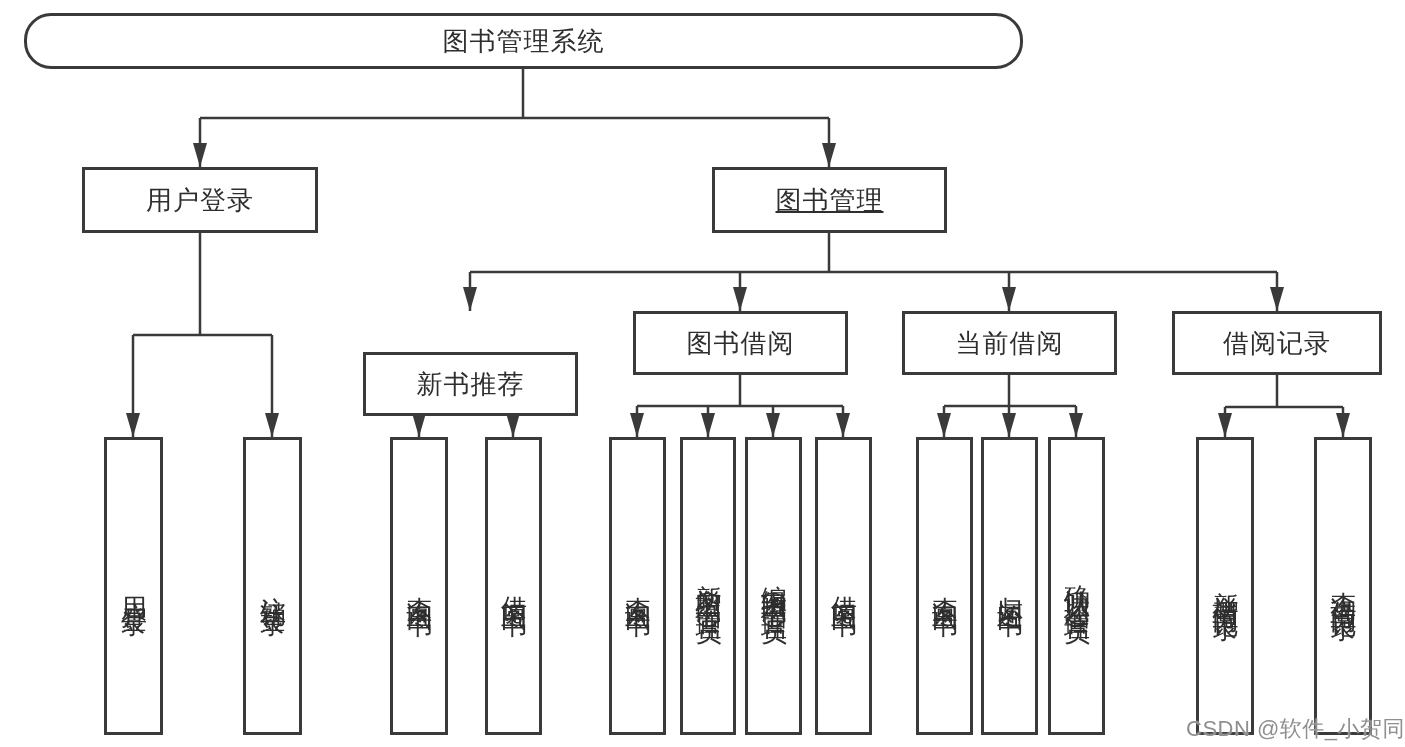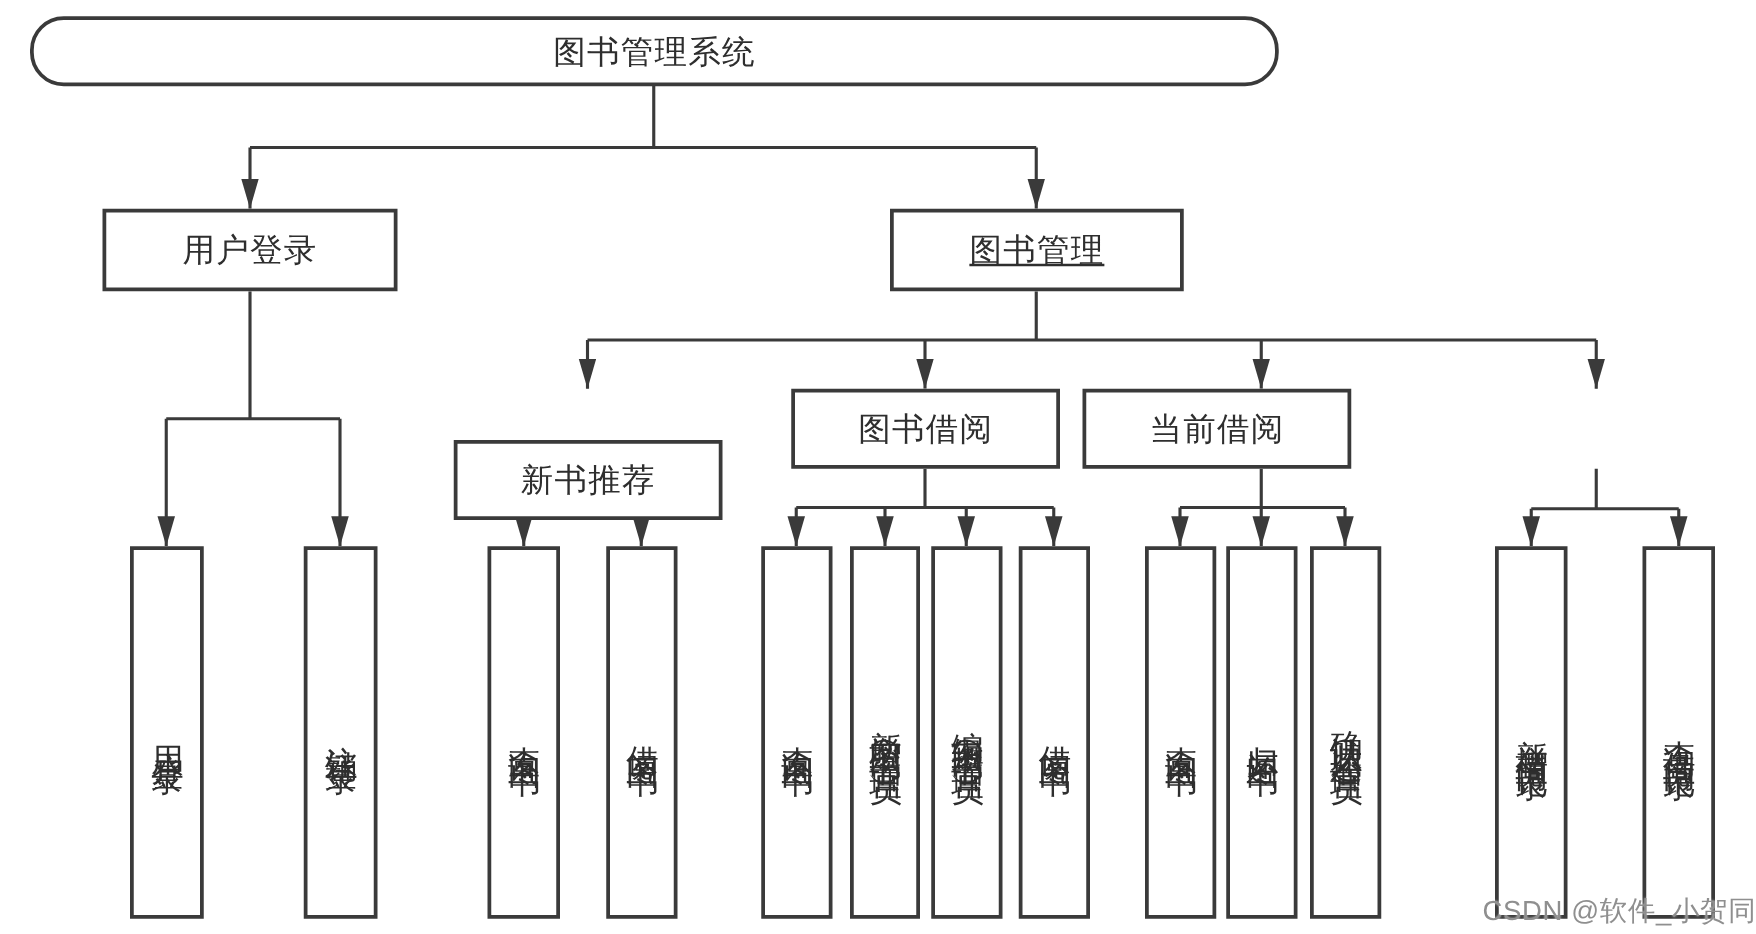--- a/index.html
+++ b/index.html
@@ -103,22 +103,25 @@
   <div class="box" style="left:712px;top:167px;width:235px;height:66px;text-decoration:underline;">
     <span class="hlabel">图书管理</span>
   </div>
 
   <div class="box" style="left:363px;top:311px;width:215px;height:64px;margin-top:41px;">
     <span class="hlabel">新书推荐</span>
   </div>
   <div class="box" style="left:633px;top:311px;width:215px;height:64px;">
     <span class="hlabel">图书借阅</span>
   </div>
-  <div class="box" style="left:866px;top:311px;width:215px;height:64px;">
+  <div class="box" style="left:902px;top:311px;width:215px;height:64px;">
     <span class="hlabel">当前借阅</span>
+  </div>
+  <div class="box" style="left:1172px;top:311px;width:210px;height:64px;">
+    <span class="hlabel">借阅记录</span>
   </div>
 
   <div class="box" style="left:104px;top:437px;width:59px;height:298px;">
     <span class="vtext">用户登录</span>
   </div>
   <div class="box" style="left:243px;top:437px;width:59px;height:298px;">
     <span class="vtext">注销登录</span>
   </div>
 
   <div class="box" style="left:390px;top:437px;width:58px;height:298px;">

